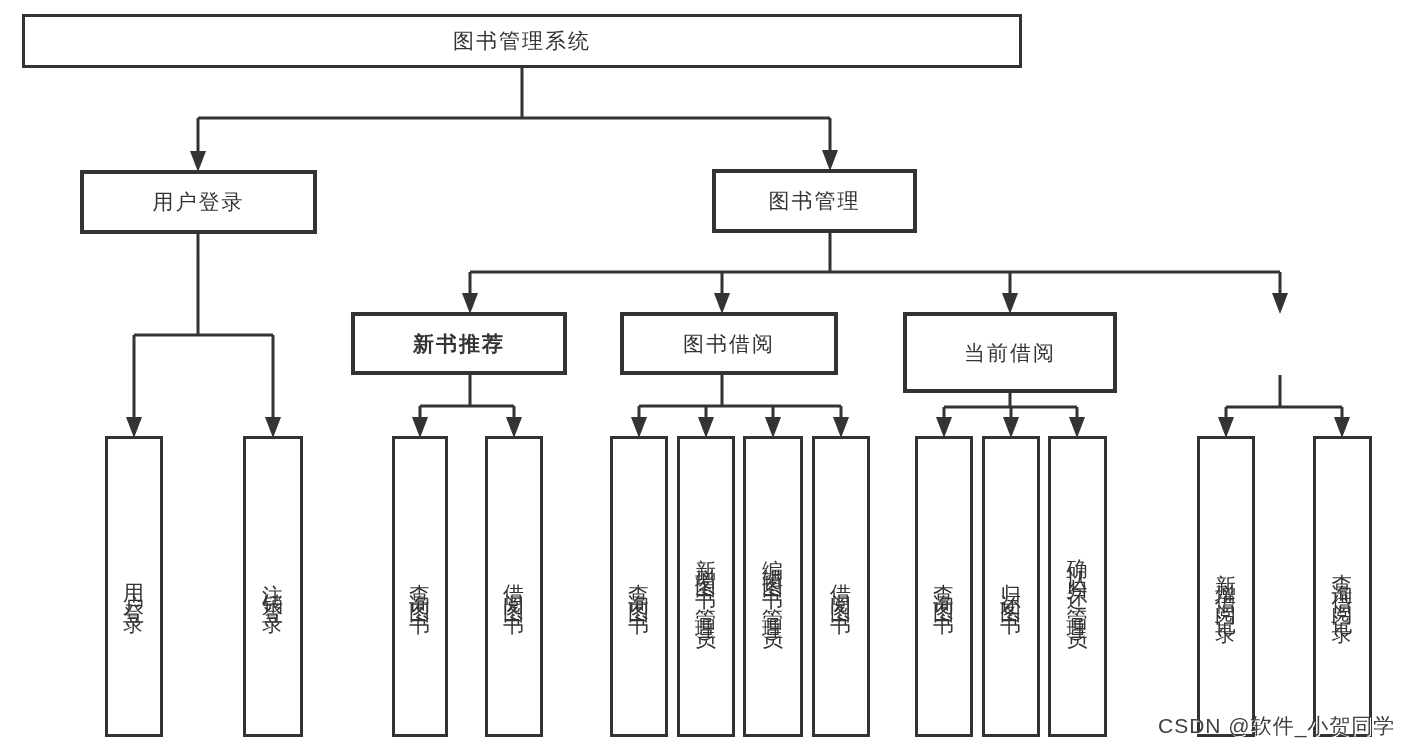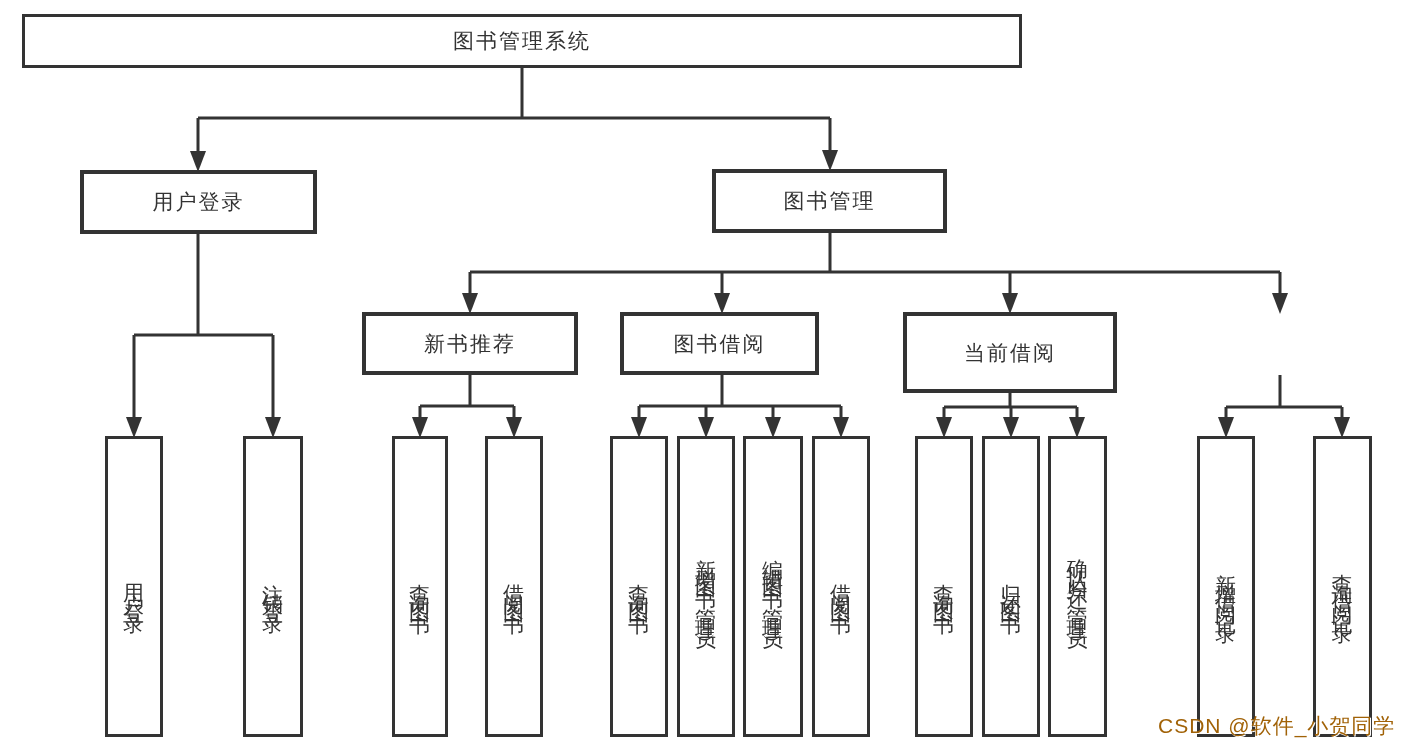--- a/index.html
+++ b/index.html
@@ -45,21 +45,21 @@
     letter-spacing: 10px;
     line-height: 1;
     border-width: 3px;
   }
   .watermark {
     position: absolute;
     left: 1158px;
     top: 712px;
     font-size: 21px;
     letter-spacing: 1px;
-    color: #a16207;
+    color: #404040;
     text-shadow: 1px 1px 0 #ffffff;
     white-space: nowrap;
   }
 </style>
 </head>
 <body>
 
 <div class="canvas">
 
   <svg class="wires" viewBox="0 0 1405 747" xmlns="http://www.w3.org/2000/svg" fill="none" stroke="#333333" stroke-width="3">
@@ -108,24 +108,24 @@
     <g>
       <path d="M1280 375 L1280 407 M1226 407 L1342 407 M1226 407 L1226 418 M1342 407 L1342 418"></path>
       <polygon points="1218,417 1234,417 1226,438" fill="#333333" stroke="none"></polygon>
       <polygon points="1334,417 1350,417 1342,438" fill="#333333" stroke="none"></polygon>
     </g>
   </svg>
 
   <div class="node node-root" style="left:22px; top:14px; width:1000px; height:54px;">图书管理系统</div>
 
   <div class="node node-h" style="left:80px; top:170px; width:237px; height:64px;">用户登录</div>
-  <div class="node node-h" style="left:712px; top:169px; width:235px; height:64px;">图书管理</div>
+  <div class="node node-h" style="left:712px; top:169px; width:205px; height:64px;">图书管理</div>
 
-  <div class="node node-h" style="left:362px; top:312px; width:216px; height:63px;">新书推荐</div>
-  <div class="node node-h" style="left:620px; top:312px; width:199px; height:63px;">图书借阅</div>
+  <div class="node node-h" style="left:351px; top:312px; width:216px; height:63px;font-weight:bold;">新书推荐</div>
+  <div class="node node-h" style="left:620px; top:312px; width:218px; height:63px;">图书借阅</div>
   <div class="node node-h" style="left:903px; top:312px; width:214px; height:81px;">当前借阅</div>
 
   <div class="node node-v" style="left:105px; top:436px; width:58px; height:301px;">用户登录</div>
   <div class="node node-v" style="left:243px; top:436px; width:60px; height:301px;">注销登录</div>
 
   <div class="node node-v" style="left:392px; top:436px; width:56px; height:301px;">查询图书</div>
   <div class="node node-v" style="left:485px; top:436px; width:58px; height:301px;">借阅图书</div>
 
   <div class="node node-v" style="left:610px; top:436px; width:58px; height:301px;">查询图书</div>
   <div class="node node-v" style="left:677px; top:436px; width:58px; height:301px;">新增图书（管理员）</div>

